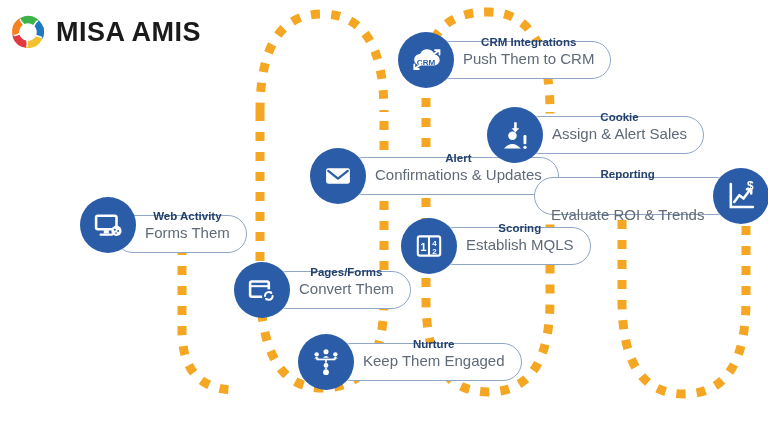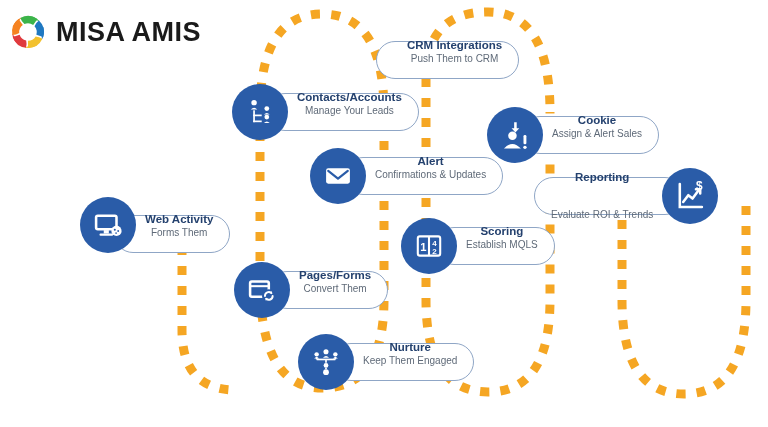--- a/index.html
+++ b/index.html
@@ -108,21 +108,21 @@
     gap: 24px;
   }
   .node-title {
     font-size: 11.5px;
     font-weight: bold;
     color: #24416e;
     line-height: 1.15;
     white-space: nowrap;
   }
   .node-sub {
-    font-size: 10px;
+    font-size: 15px;
     color: #5f6a78;
     line-height: 1.2;
     white-space: nowrap;
     margin-top: 1px;
   }
 </style>
 </head>
 <body>
 
 <div id="canvas">
@@ -163,45 +163,34 @@
       <path d="M 426,78 L 426,300 Q 426,392 488,392 Q 550,392 550,300 L 550,112"></path>
       <path d="M 426,78 Q 426,12 488,12 Q 550,12 550,112"></path>
 
       <path d="M 182,226 L 182,330 Q 182,390 236,390"></path>
 
       <path d="M 622,200 L 622,300 Q 622,394 684,394 Q 746,394 746,300 L 746,200"></path>
     </g>
   </svg>
 
   <div class="node" style="left:398px; top:32px;">
+    <div class="node-icon">
+      <svg width="36" height="36" viewBox="0 0 40 40">
+        <path d="M13 26 h16 a6 6 0 0 0 0.4 -12 A8.5 8.5 0 0 0 13.5 13.2 A6.4 6.4 0 0 0 13 26 Z" fill="#ffffff"></path>
+        <text x="20" y="25" font-family="Liberation Sans, sans-serif" font-size="9" font-weight="bold" fill="#2a5ca8" text-anchor="middle">CRM</text>
+        <path d="M28 14 l7 -5 M30 9 h5 v5" stroke="#ffffff" stroke-width="2" fill="none" stroke-linecap="round"></path>
+        <path d="M14 25 l-7 5 M12 30 h-5 v-5" stroke="#ffffff" stroke-width="2" fill="none" stroke-linecap="round"></path>
+      </svg>
+    </div>
     <div class="node-pill">
       <div class="node-title">CRM Integrations</div>
       <div class="node-sub">Push Them to CRM</div>
     </div>
   </div>
 
-  <div class="node" style="left:232px; top:84px;">
-    <div class="node-icon">
-      <svg width="34" height="34" viewBox="0 0 40 40">
-        <circle cx="13" cy="9" r="3.2" fill="#ffffff"></circle>
-        <path d="M9.2 17 q3.8 -4 7.6 0 Z" fill="#ffffff"></path>
-        <rect x="12" y="18" width="2" height="14" fill="#ffffff"></rect>
-        <rect x="12" y="23" width="10" height="2" fill="#ffffff"></rect>
-        <rect x="12" y="30" width="10" height="2" fill="#ffffff"></rect>
-        <circle cx="28" cy="16" r="2.8" fill="#ffffff"></circle>
-        <path d="M24.6 23 q3.4 -3.6 6.8 0 Z" fill="#ffffff"></path>
-        <circle cx="28" cy="26" r="2.8" fill="#ffffff"></circle>
-        <path d="M24.6 33 q3.4 -3.6 6.8 0 Z" fill="#ffffff"></path>
-      </svg>
-    </div>
-    <div class="node-pill">
-      <div class="node-title">Contacts/Accounts</div>
-      <div class="node-sub">Manage Your Leads</div>
-    </div>
-  </div>
 
   <div class="node" style="left:487px; top:107px;">
     <div class="node-icon">
       <svg width="34" height="34" viewBox="0 0 40 40">
         <path d="M18 5 h6 v6 h4 l-6 6 l-6 -6 h4 z" fill="#ffffff" opacity="0"></path>
         <path d="M19 5 v7 h-3 l4.5 5 l4.5 -5 h-3 v-7 z" fill="#ffffff"></path>
         <circle cx="17" cy="21" r="5" fill="#ffffff"></circle>
         <path d="M7 36 q10 -11 20 0 Z" fill="#ffffff"></path>
         <rect x="30" y="20" width="3.4" height="11" rx="1.6" fill="#ffffff"></rect>
         <circle cx="31.7" cy="34.5" r="2" fill="#ffffff"></circle>

